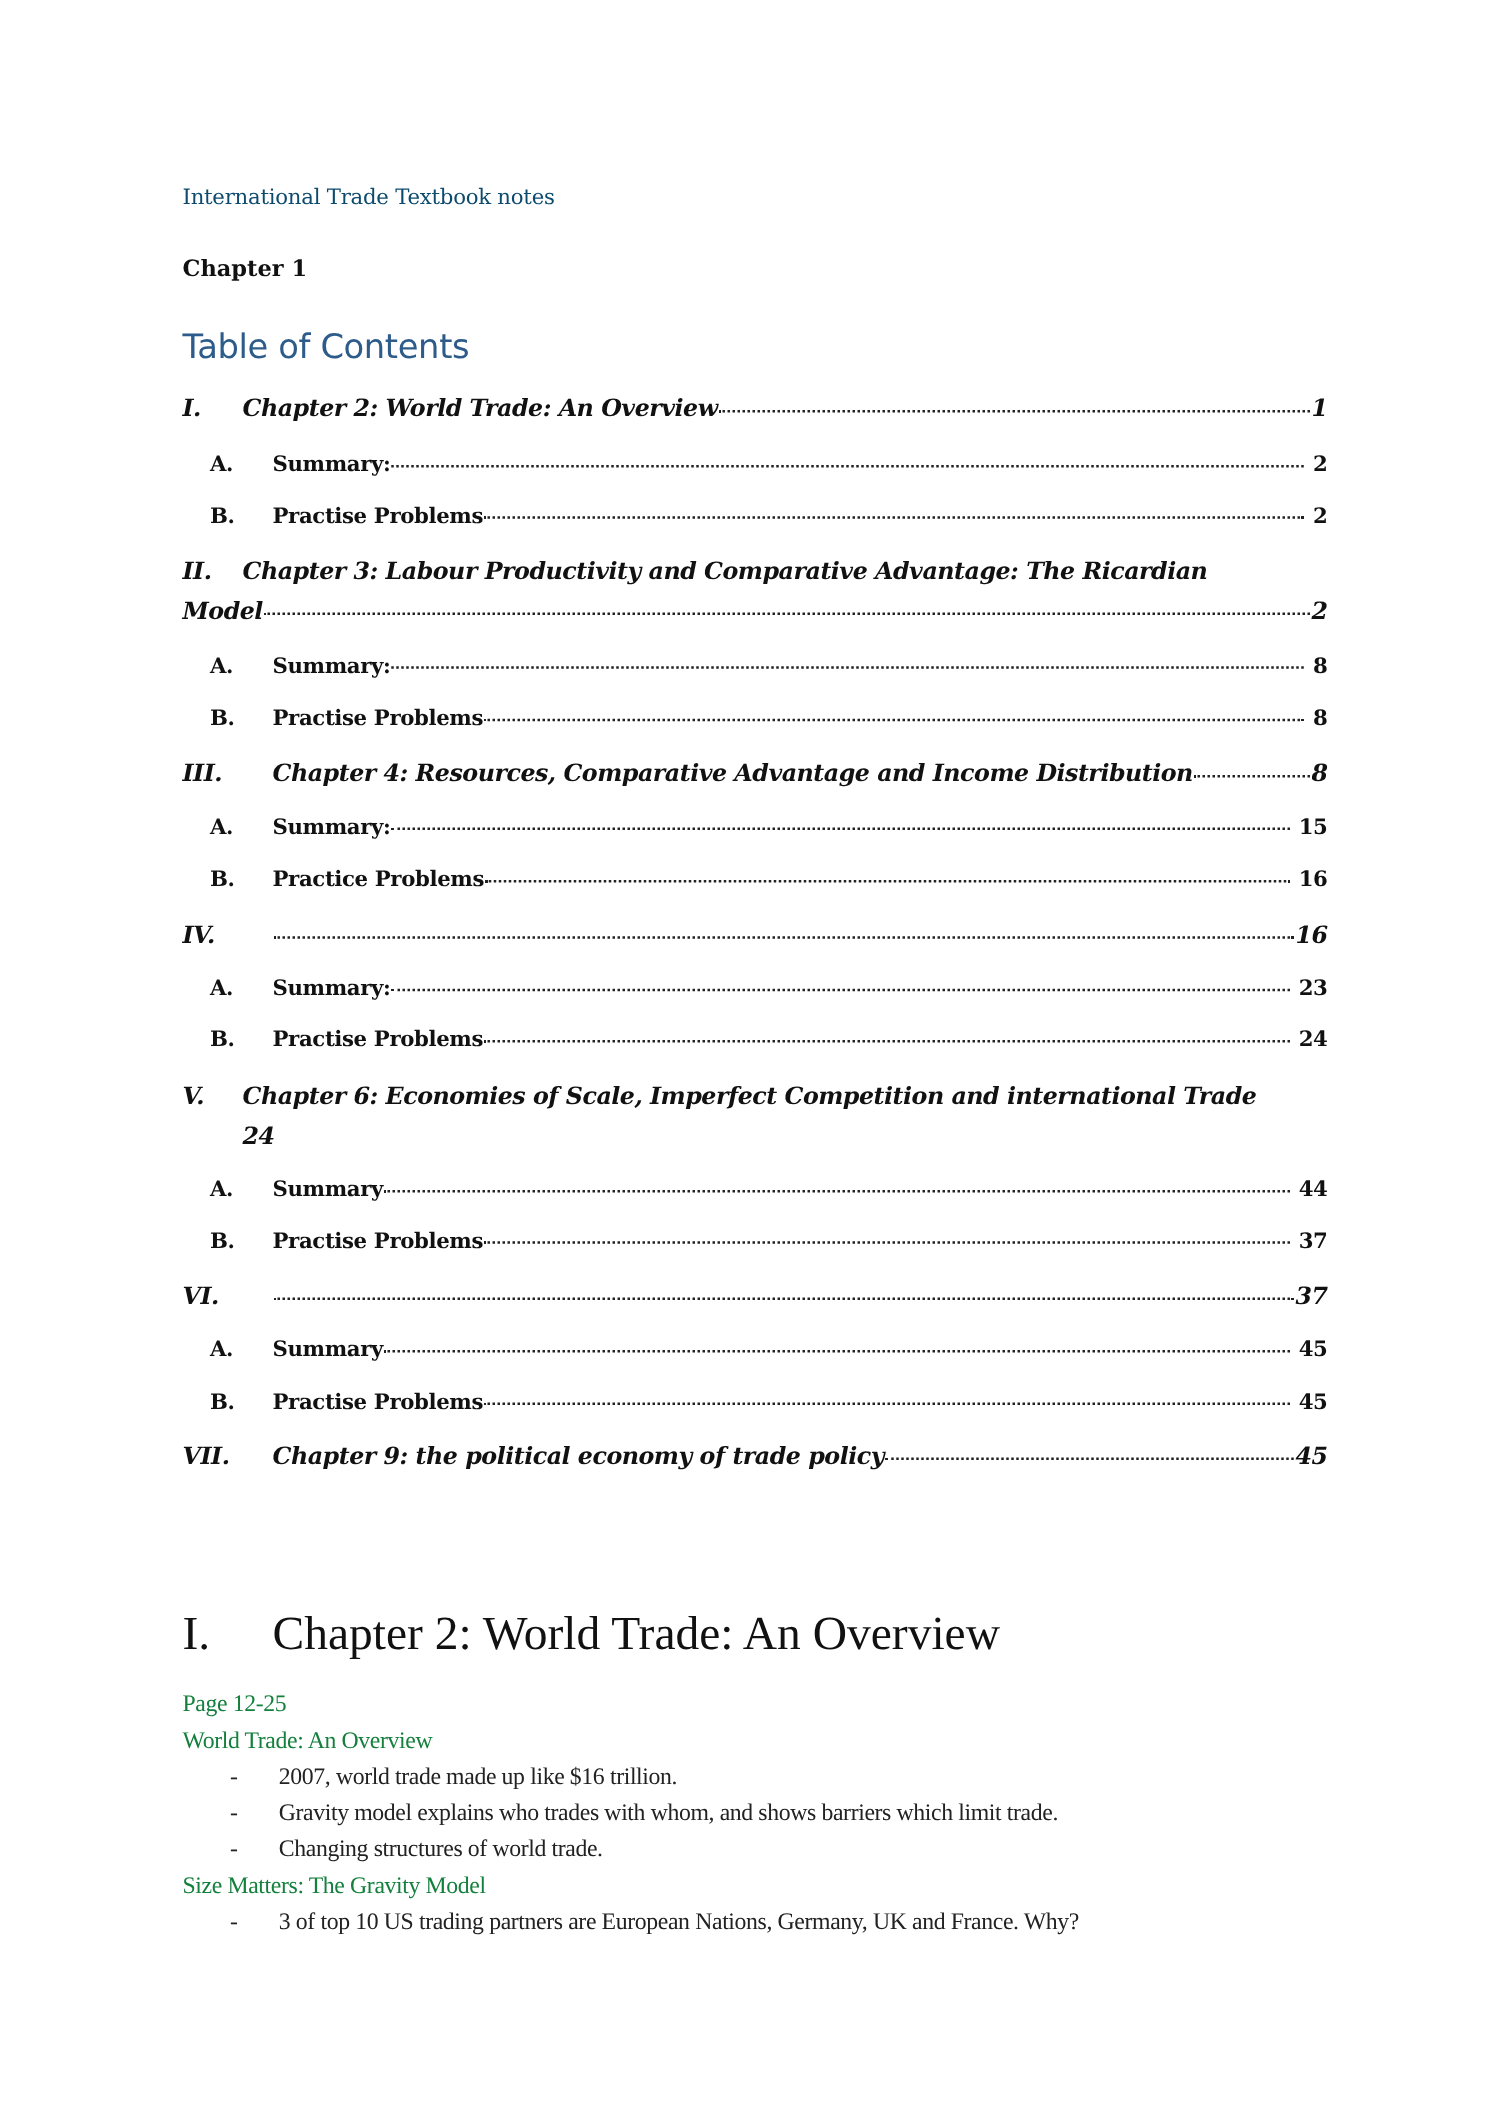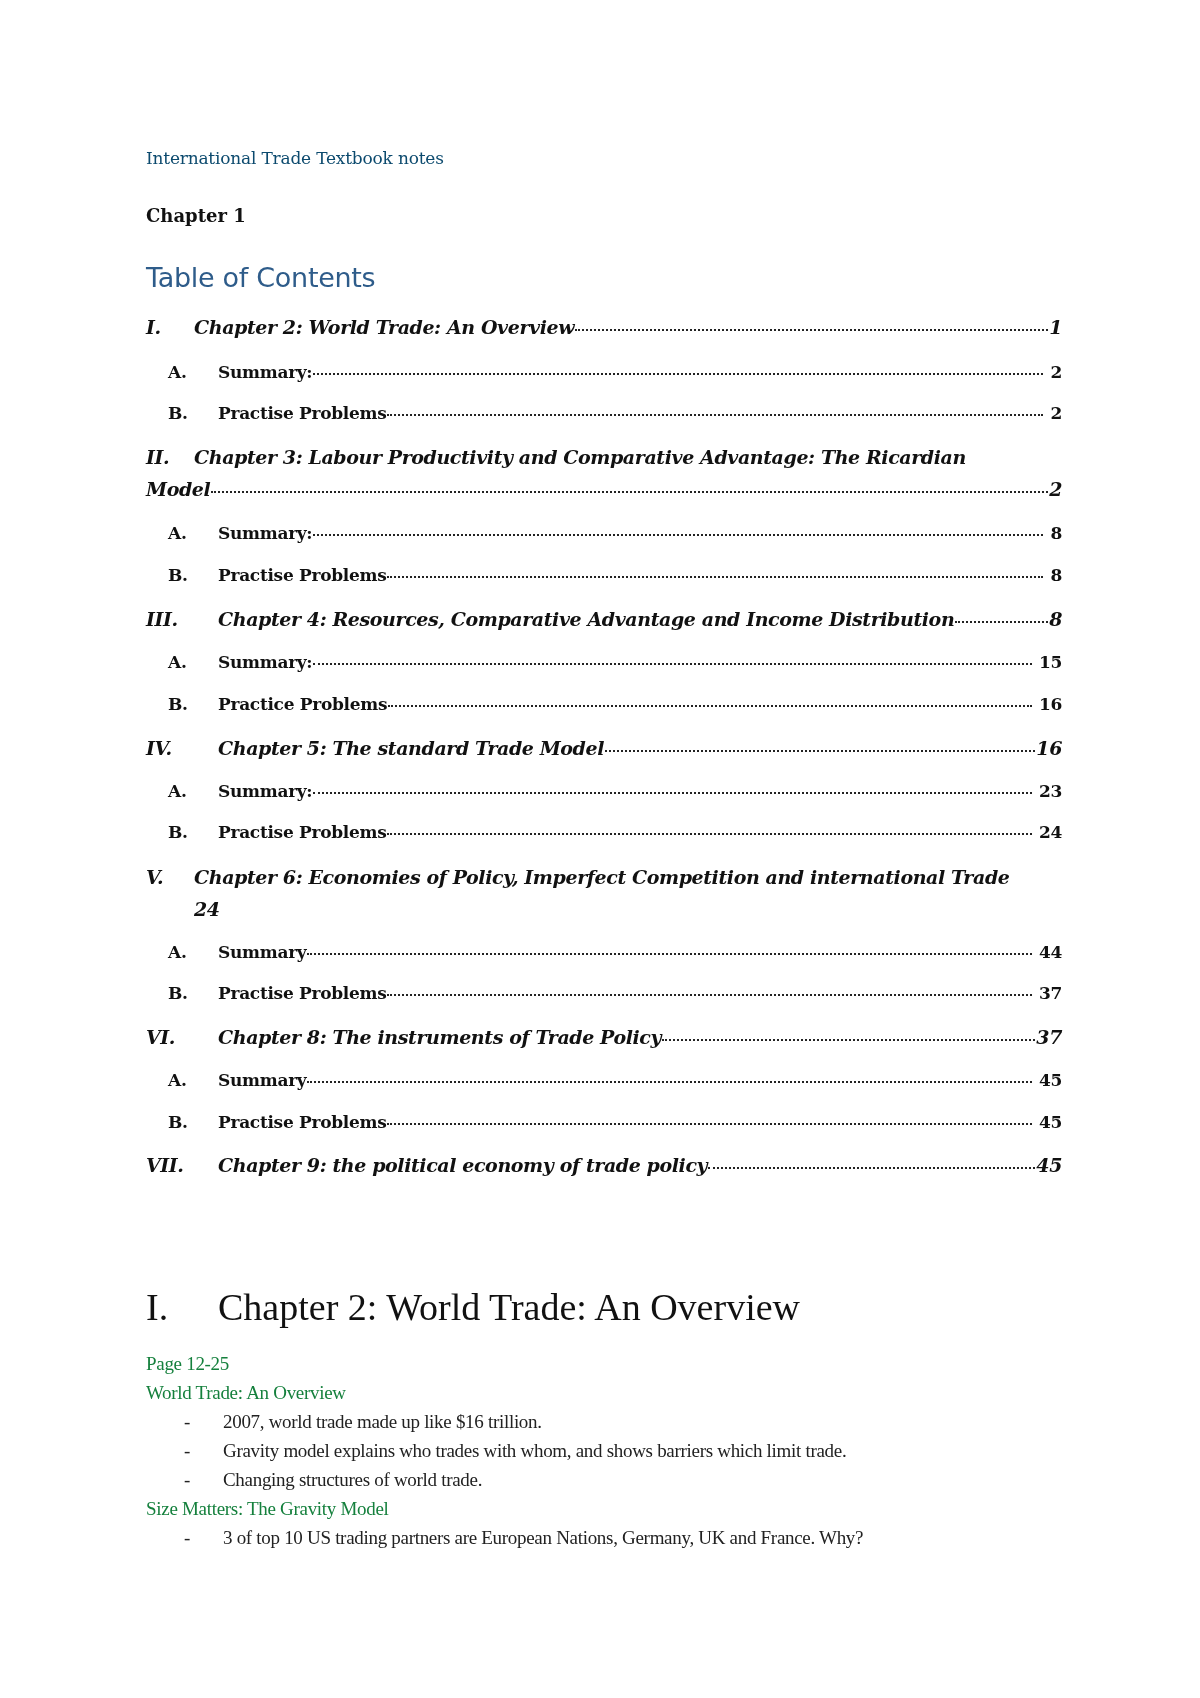--- a/index.html
+++ b/index.html
@@ -93,60 +93,58 @@
   </div>
   <div class="toc-row lvl2" style="top:694px">
     <span class="toc-num">B.</span>
     <span class="toc-text">Practice Problems</span>
     <span class="toc-leader"></span>
     <span class="toc-page">16</span>
   </div>
 
   <div class="toc-row lvl1" style="top:737px">
     <span class="toc-num wide">IV.</span>
-    <span class="toc-text">Chapter 5: The standard Trade Model</span>
     <span class="toc-leader"></span>
     <span class="toc-page">16</span>
   </div>
   <div class="toc-row lvl2" style="top:781px">
     <span class="toc-num">A.</span>
     <span class="toc-text">Summary:</span>
     <span class="toc-leader"></span>
     <span class="toc-page">23</span>
   </div>
   <div class="toc-row lvl2" style="top:822px">
     <span class="toc-num">B.</span>
     <span class="toc-text">Practise Problems</span>
     <span class="toc-leader"></span>
     <span class="toc-page">24</span>
   </div>
 
   <div class="toc-row lvl1" style="top:866px">
     <span class="toc-num">V.</span>
-    <span class="toc-text">Chapter 6: Economies of Policy, Imperfect Competition and international Trade</span>
+    <span class="toc-text">Chapter 6: Economies of Scale, Imperfect Competition and international Trade</span>
   </div>
   <div class="toc-row lvl1" style="top:898px; left:48px; width:auto">
     <span class="toc-text">24</span>
   </div>
   <div class="toc-row lvl2" style="top:942px">
     <span class="toc-num">A.</span>
     <span class="toc-text">Summary</span>
     <span class="toc-leader"></span>
     <span class="toc-page">44</span>
   </div>
   <div class="toc-row lvl2" style="top:983px">
     <span class="toc-num">B.</span>
     <span class="toc-text">Practise Problems</span>
     <span class="toc-leader"></span>
     <span class="toc-page">37</span>
   </div>
 
   <div class="toc-row lvl1" style="top:1026px">
     <span class="toc-num wide">VI.</span>
-    <span class="toc-text">Chapter 8: The instruments of Trade Policy</span>
     <span class="toc-leader"></span>
     <span class="toc-page">37</span>
   </div>
   <div class="toc-row lvl2" style="top:1070px">
     <span class="toc-num">A.</span>
     <span class="toc-text">Summary</span>
     <span class="toc-leader"></span>
     <span class="toc-page">45</span>
   </div>
   <div class="toc-row lvl2" style="top:1112px">

